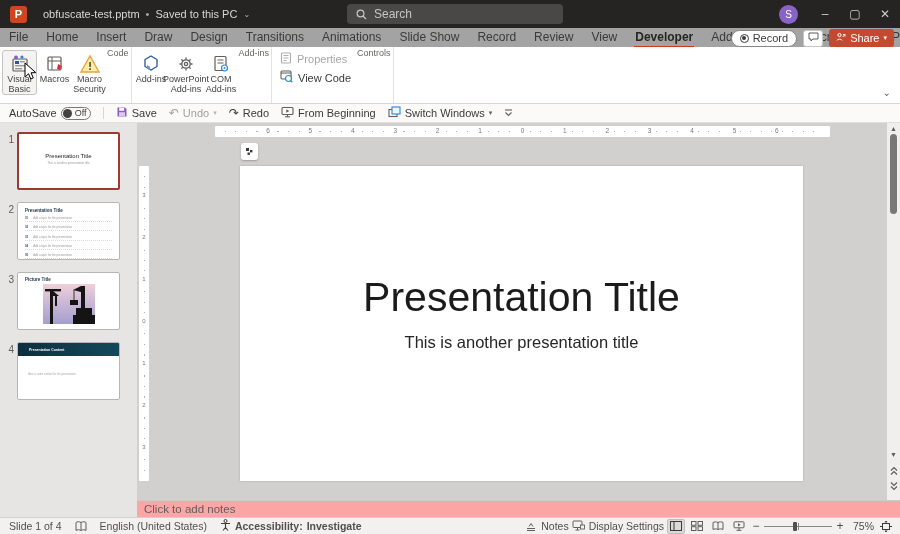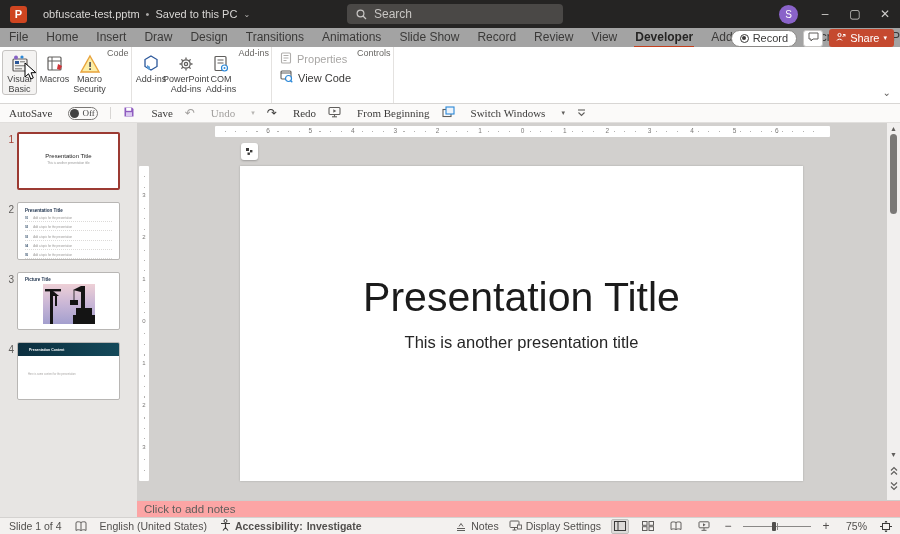--- a/index.html
+++ b/index.html
@@ -40,21 +40,21 @@
   .bigbtn { width:35px; display:flex; flex-direction:column; align-items:center; padding-top:2px; font-size:9px; color:#444; text-align:center; line-height:1.08; border:1px solid transparent; border-radius:3px; }
   .bigbtn .bicon { height:22px; display:flex; align-items:center; justify-content:center; }
   .bigbtn.hovered { border-color:#c6c4c2; background:#f4f3f2; }
   .smallcol { display:flex; flex-direction:column; gap:4px; padding:5px 6px 0 6px; }
   .smallbtn { display:flex; align-items:center; gap:5px; font-size:11px; color:#3b3a39; white-space:nowrap; }
   .smallbtn.disabled { color:#a8a6a4; }
   .ribbon-collapse { position:absolute; right:9px; bottom:5px; font-size:10px; color:#605e5c; }
 
   
   .qat { position:absolute; top:104px; left:0; width:900px; height:19px; background:#fbfaf9; display:flex; align-items:center; gap:12px; padding-left:9px; font-size:11px; color:#3b3a39; border-bottom:1px solid #e1dfdd; }
-  .qat-item { display:flex; align-items:center; gap:16px; white-space:nowrap;font-family:Liberation Serif, serif; }
+  .qat-item { display:flex; align-items:center; gap:4px; white-space:nowrap; }
   .qat-item.disabled { color:#a19f9d; }
   .toggle { width:30px; height:13px; border:1px solid #7a7876; border-radius:7px; display:flex; align-items:center; padding:1px; gap:3px; }
   .toggle .knob { width:9px; height:9px; border-radius:50%; background:#424242; }
   .toggle .state { font-size:9px; color:#424242; }
   .qat-sep { width:1px; height:12px; background:#d8d6d4; }
   .caret-sm { font-size:7px; color:#605e5c; }
 
   
   .workspace { position:absolute; top:123px; left:0; width:900px; height:394px; }
   .slide-panel { position:absolute; left:0; top:0; width:137px; height:394px; background:#e7e5e3; padding-top:9px; }
@@ -100,21 +100,21 @@
 
   
   .notes-bar { position:absolute; left:137px; top:377px; right:0; height:17px; background:#fca5a5; border-top:1px solid #cfcdcb; display:flex; align-items:center; }
   .notes-text { font-size:11.5px; color:#605e5c; margin-left:7px; }
 
   
   .statusbar { position:absolute; top:517px; left:0; width:900px; height:17px; background:#f3f1ef; border-top:1px solid #d4d2d0; display:flex; align-items:center; font-size:10.5px; color:#514f4d; }
   .sb-left { display:flex; align-items:center; gap:13px; margin-left:9px; }
   .sb-item { display:flex; align-items:center; gap:4px; white-space:nowrap; }
   .sb-item b { font-weight:700; }
-  .sb-right { margin-left:auto; display:flex; align-items:center; gap:10px; margin-right:5px; }
+  .sb-right { margin-left:auto; display:flex; align-items:center; gap:3px; margin-right:5px; }
   .viewbtn { width:18px; height:15px; display:flex; align-items:center; justify-content:center; border-radius:2px; }
   .viewbtn.active { background:#dcdad8; border:1px solid #c0bebc; }
   .zoom-track { position:relative; width:68px; height:15px; }
   .zoom-track .line { position:absolute; top:7px; left:0; right:0; height:1px; background:#8a8886; }
   .zoom-track .mid { position:absolute; top:4px; left:50%; width:1px; height:7px; background:#8a8886; }
   .zoom-thumb { position:absolute; top:3px; left:42%; width:4px; height:9px; background:#514f4d; border-radius:1px; }
   .zoom-sign { font-size:12px; color:#514f4d; width:10px; text-align:center; }
   .pct { width:26px; text-align:right; }
 
   

